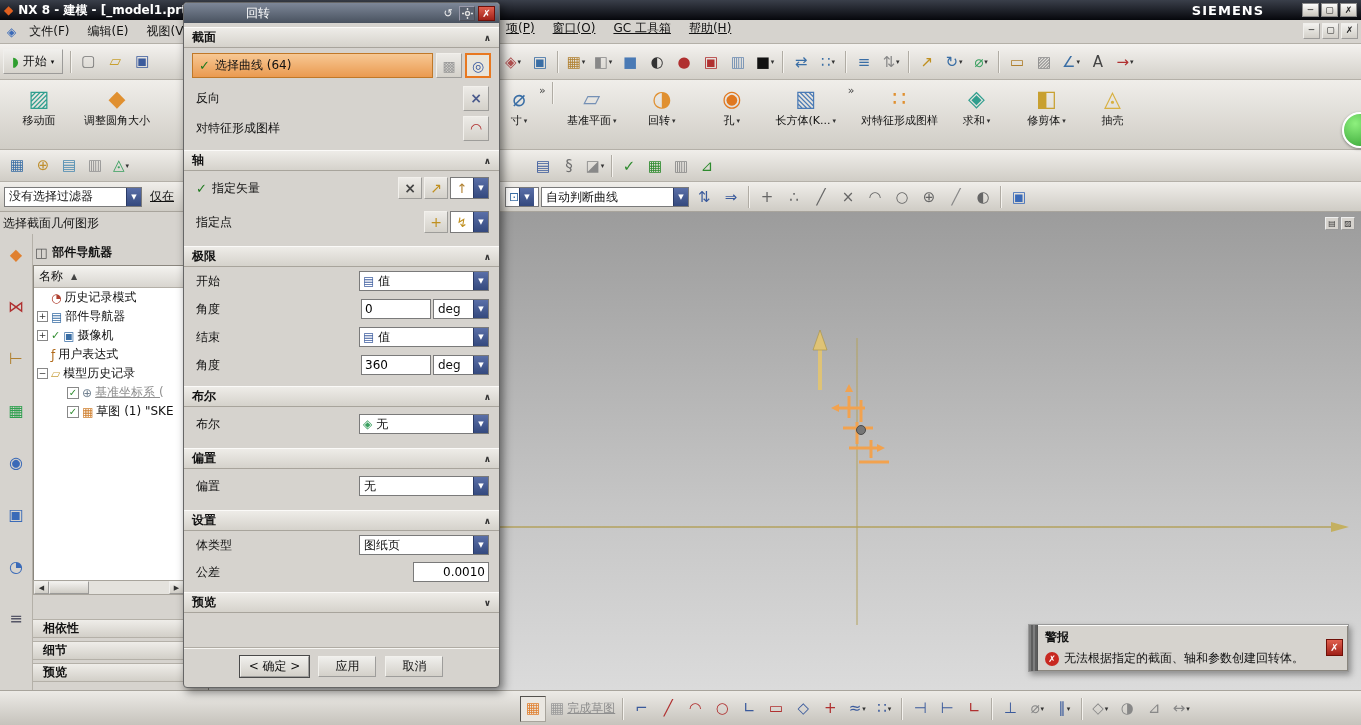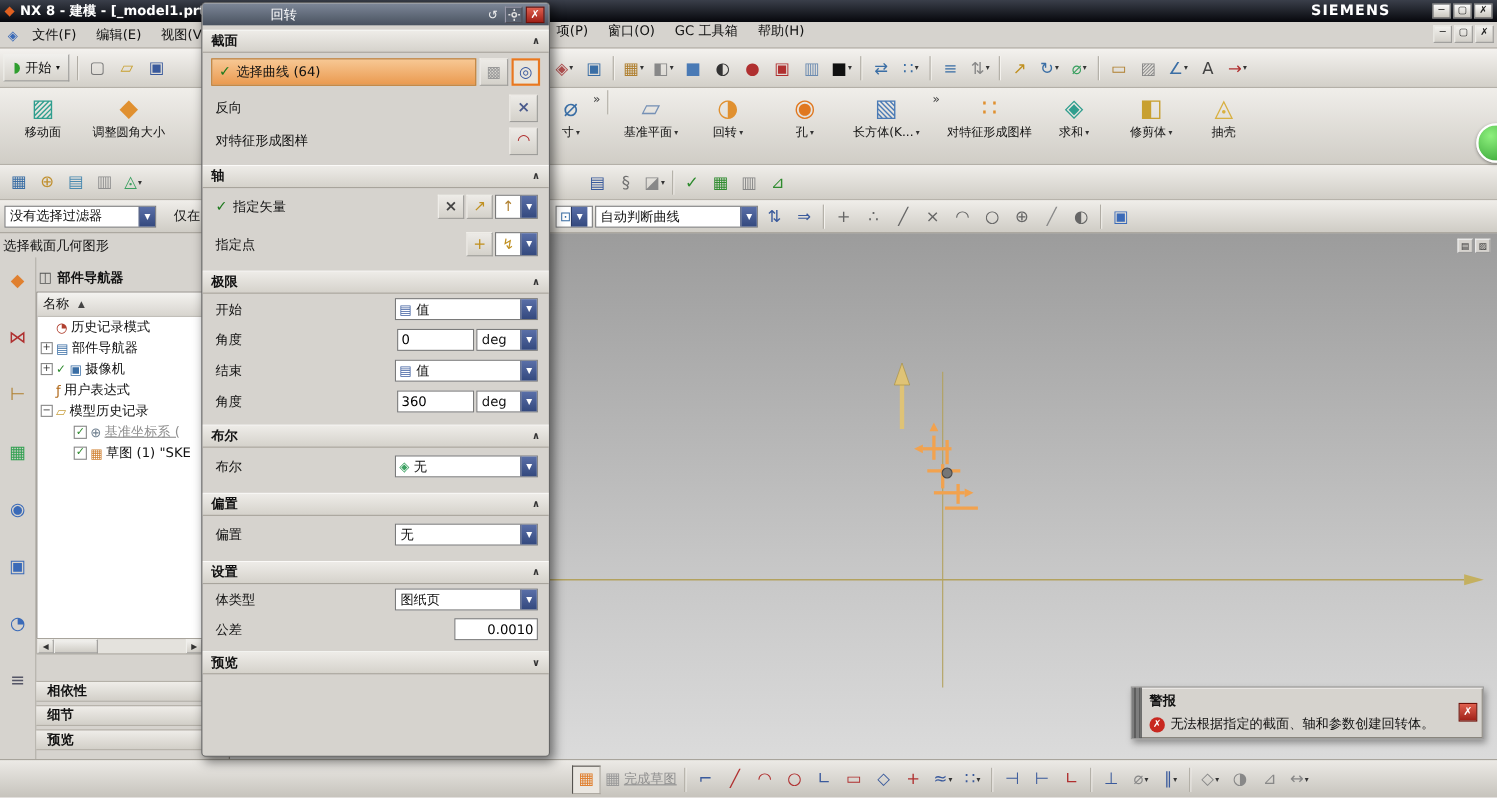--- a/index.html
+++ b/index.html
@@ -15,21 +15,21 @@
   .brand { margin-left:auto; font-weight:bold; letter-spacing:1px; font-size:13px; margin-right:38px; }
   .winbtns { display:flex; gap:2px; }
   .wbtn { width:17px; height:14px; background:linear-gradient(#fdfdfd,#c9c5bd); border:1px solid #8a8a8a;
     font-size:9px; line-height:12px; text-align:center; color:#222; }
 
   
   .menubar { position:absolute; top:20px; left:0; right:0; height:24px; background:#d6d3ce;
     border-bottom:1px solid #b4b0a8; display:flex; align-items:center; z-index:5; padding-left:3px; }
   .appmenu-ic { font-size:12px; color:#3a6ab8; margin:0 4px; }
   .menu-item { padding:3px 9px; white-space:nowrap; }
-  .menus-right { position:absolute; left:497px; top:0; height:16px; display:flex; align-items:center; }
+  .menus-right { position:absolute; left:497px; top:0; height:16px; display:flex; align-items:center;text-decoration:underline; }
   .mdi-btns { position:absolute; right:3px; top:3px; display:flex; gap:2px; }
   .mbtn { width:17px; height:16px; border:1px outset #f0efec; background:linear-gradient(#f2f1ee,#d2cfc8);
     font-size:9px; text-align:center; line-height:13px; color:#222; }
 
   
   .trow1 { position:absolute; top:44px; left:0; right:0; height:36px;
     background:linear-gradient(#f4f2ef,#d3d0c9); border-bottom:1px solid #b4b0a8;
     display:flex; align-items:center; padding:0 3px; z-index:4; }
   .start-btn { display:flex; align-items:center; gap:4px; padding:3px 8px; margin-right:4px;
     border:1px outset #f0efec; background:linear-gradient(#f0efec,#d6d3cc); }
@@ -43,21 +43,21 @@
 
   .trow3 { position:absolute; top:150px; left:0; right:0; height:32px;
     background:linear-gradient(#f0eeea,#d0cdc6); border-bottom:1px solid #b4b0a8;
     display:flex; align-items:center; padding:0 4px; z-index:4; }
   .trow3-right { position:absolute; left:530px; top:0; height:32px; display:flex; align-items:center; }
 
   .selbar { position:absolute; top:182px; left:0; right:0; height:30px;
     background:linear-gradient(#f0eeea,#cfccc5); border-bottom:1px solid #a8a49c;
     display:flex; align-items:center; padding:0 4px; z-index:4; }
   .selbar-right { position:absolute; left:505px; top:0; height:30px; display:flex; align-items:center; gap:2px; }
-  .scope-label { margin-left:16px; white-space:nowrap; }
+  .scope-label { margin-left:8px; white-space:nowrap;text-decoration:underline; }
 
   
   .tbtn { min-width:26px; height:26px; display:flex; align-items:center; justify-content:center;
     padding:0 2px; border:1px solid transparent; }
   .tbtn .g { font-size:15px; line-height:15px; }
   .tbtn .lb { font-size:12px; margin-left:3px; white-space:nowrap; }
   .tbtn .dd { font-size:7px; color:#333; margin-left:1px; }
   .tbtn.pressed { border:1px inset #a8a49c; background:#eae7e1; }
   .lb.dim, .dim { color:#8f8f8f;text-decoration:underline; }
   .tsep { width:2px; height:22px; border-left:1px solid #b0aca4; border-right:1px solid #f4f2ee; margin:0 3px; }
@@ -894,20 +894,25 @@
         <span class="dctrl">
           <input class="tin tol" value="0.0010" style="">
         </span>
       </div>
 
       <div class="sec">
         <span>预览</span>
         <span class="ch">∨</span>
       </div>
 
+      <div class="dlg-btns">
+        <span class="pbtnD default">&lt; 确定 &gt;</span>
+        <span class="pbtnD">应用</span>
+        <span class="pbtnD">取消</span>
+      </div>
     </div>
   </div>
 
   <div class="alert">
     <div class="alert-grip"></div>
     <div class="alert-title">警报</div>
     <div class="alert-close">✗</div>
     <div class="alert-body">
       <span class="err-icon">✗</span>
       <span class="alert-msg">无法根据指定的截面、轴和参数创建回转体。</span>

